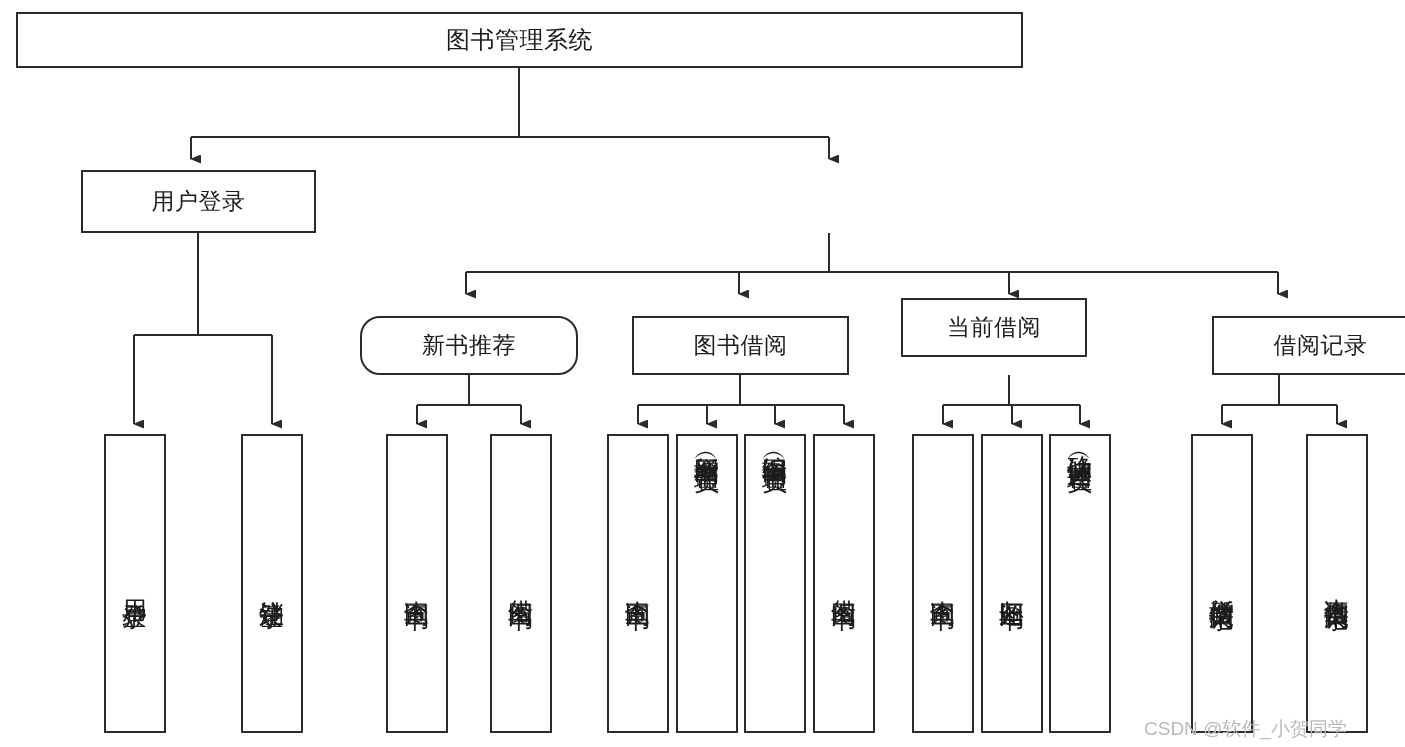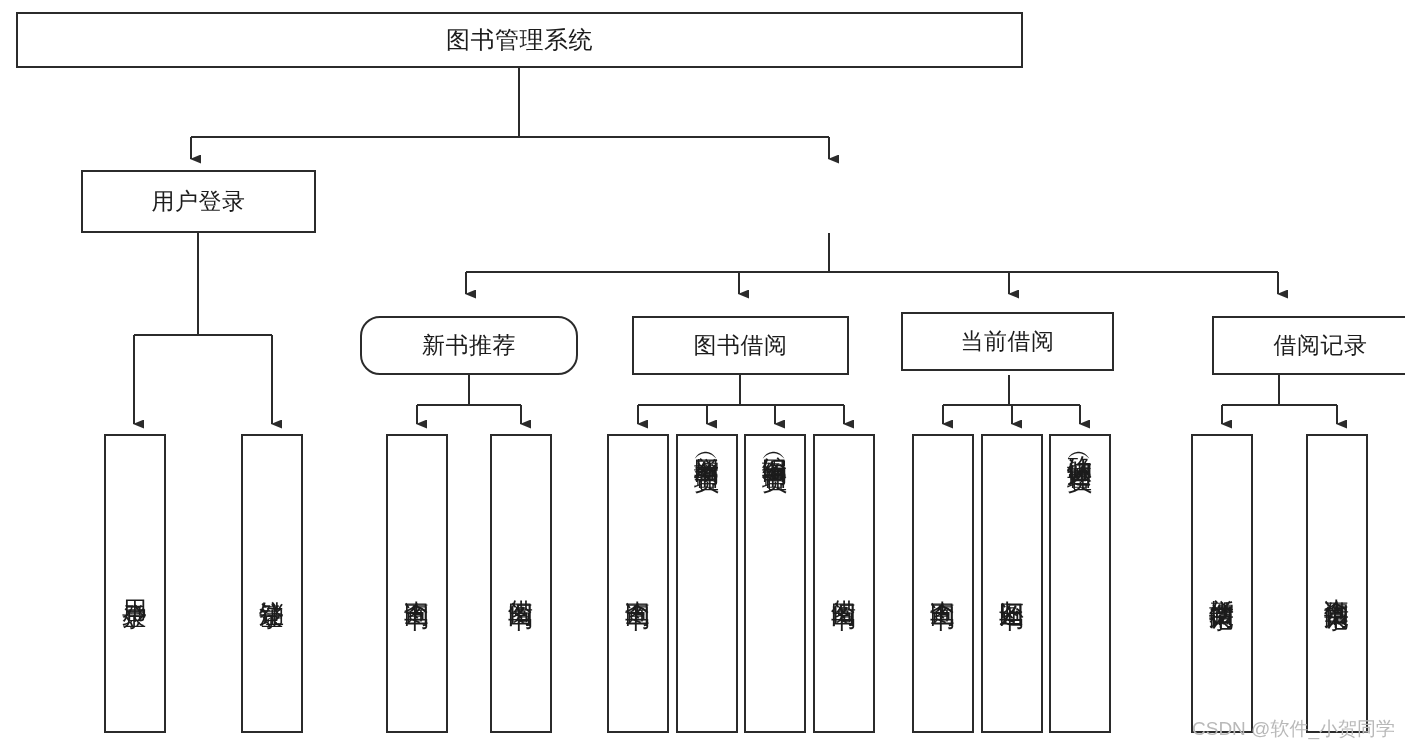--- a/index.html
+++ b/index.html
@@ -142,21 +142,21 @@
 
 
   <div class="node horiz" style="left:360px; top:316px; width:218px; height:59px;border-radius:20px;">
     <span class="label">新书推荐</span>
   </div>
 
   <div class="node horiz" style="left:632px; top:316px; width:217px; height:59px;">
     <span class="label">图书借阅</span>
   </div>
 
-  <div class="node horiz" style="left:901px; top:312px; width:213px; height:59px;">
+  <div class="node horiz" style="left:901px; top:298px; width:186px; height:59px;">
     <span class="label">当前借阅</span>
   </div>
 
   <div class="node horiz" style="left:1212px; top:316px; width:217px; height:59px;">
     <span class="label">借阅记录</span>
   </div>
 
   <div class="node vert centered" style="left:104px; top:434px; width:62px; height:299px;">
     <span class="label">用户登录</span>
   </div>
@@ -202,15 +202,15 @@
   </div>
 
   <div class="node vert centered" style="left:1191px; top:434px; width:62px; height:299px;">
     <span class="label">新增借阅记录</span>
   </div>
 
   <div class="node vert centered" style="left:1306px; top:434px; width:62px; height:299px;">
     <span class="label">查询借阅记录</span>
   </div>
 
-  <div class="watermark" style="left:1192px; top:716px;">CSDN @软件_小贺同学</div>
+  <div class="watermark" style="left:1144px; top:716px;">CSDN @软件_小贺同学</div>
 
 </div>
 
 </body></html>

